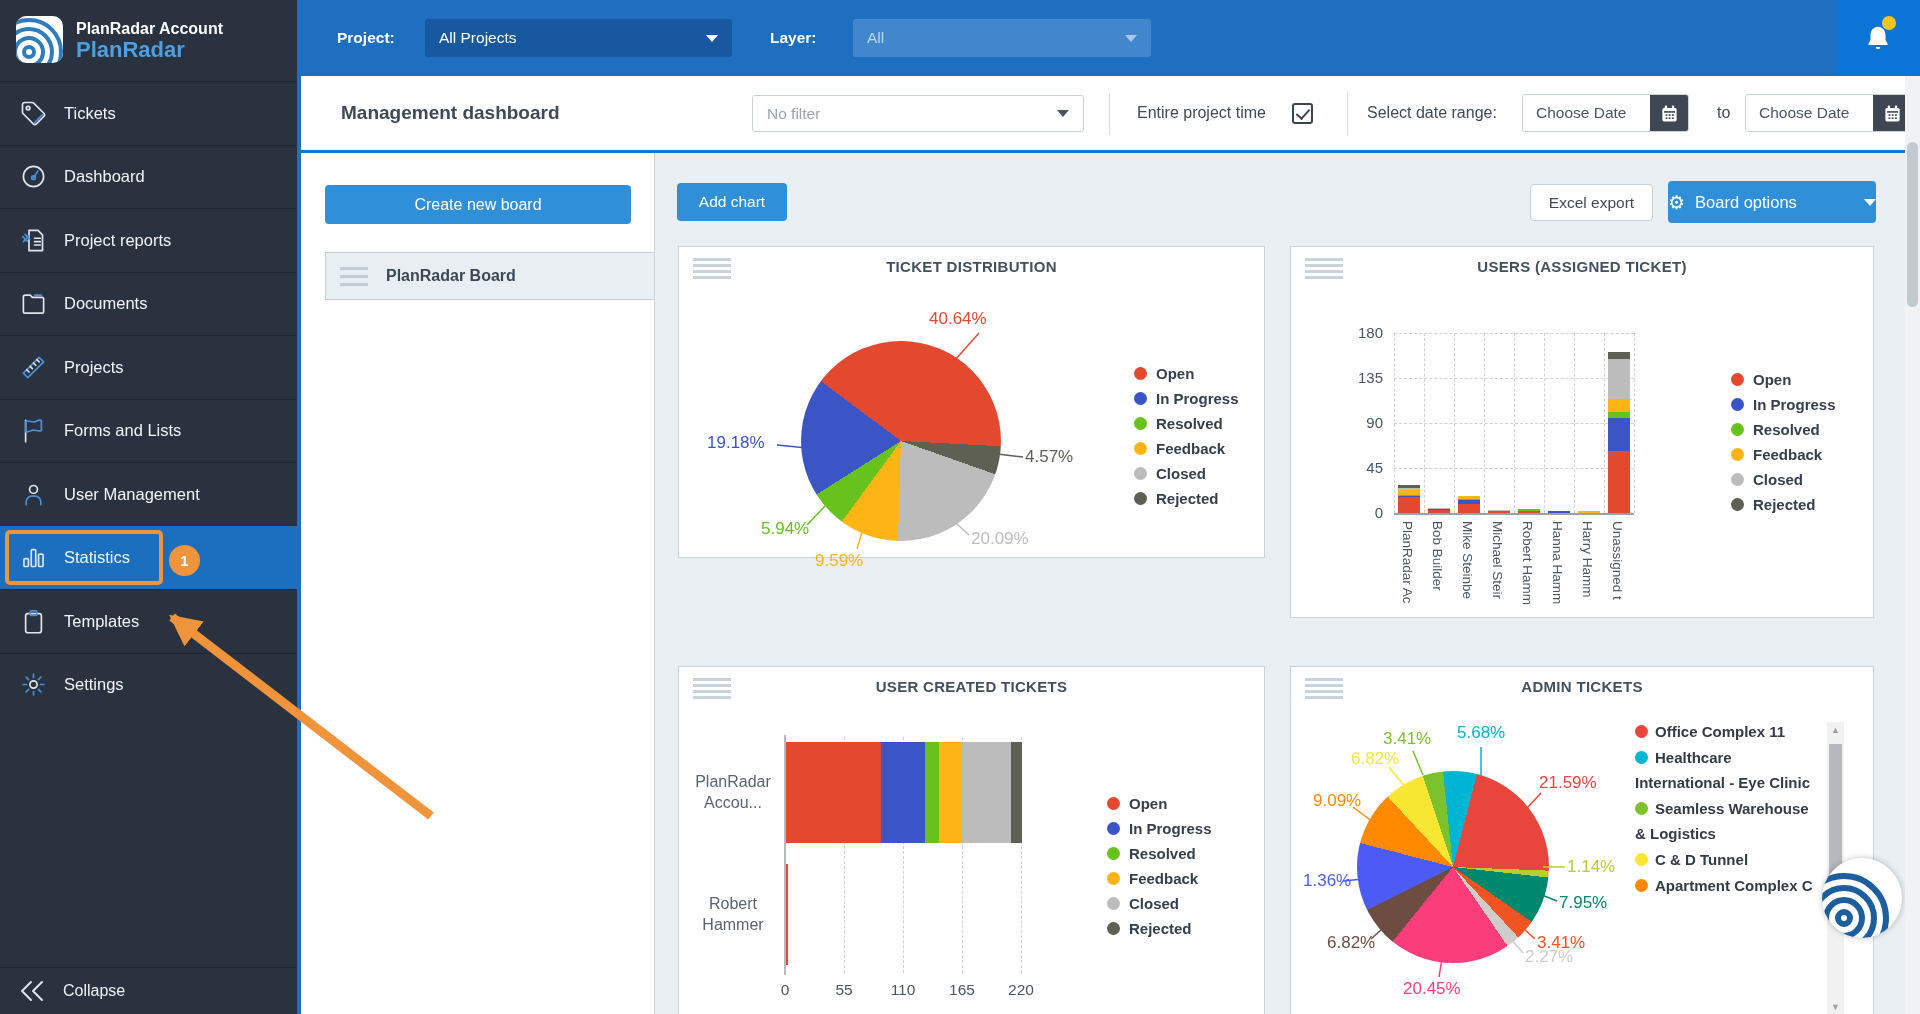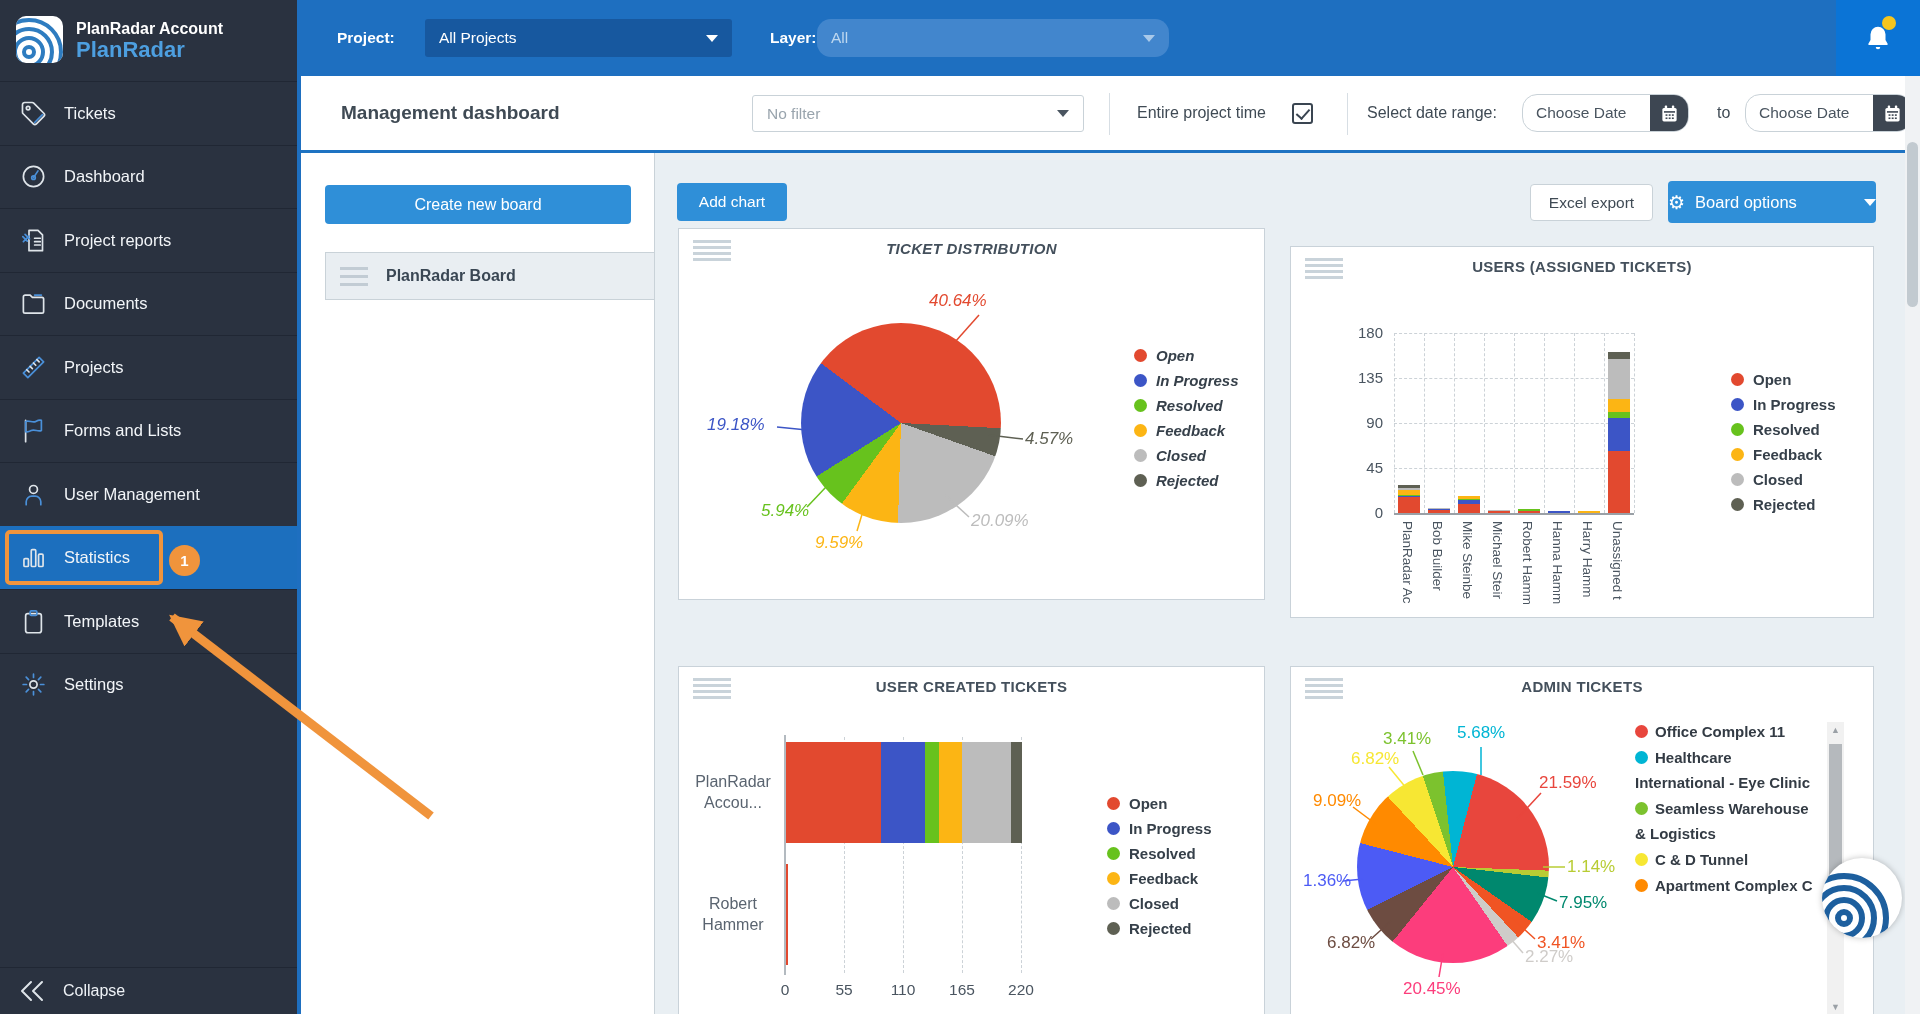--- a/index.html
+++ b/index.html
@@ -22,36 +22,36 @@
   
   .anno-box { position:absolute; left:5px; top:530px; width:158px; height:55px; border:4px solid #f0943c; border-radius:5px; z-index:6; pointer-events:none; }
   .anno-badge { position:absolute; left:169px; top:545px; width:31px; height:31px; background:#f0943c; border-radius:50%; color:#fff; font-size:15px; font-weight:bold; display:flex; align-items:center; justify-content:center; z-index:6; }
   .anno-arrow { position:absolute; left:0; top:0; width:1920px; height:1014px; z-index:50; pointer-events:none; }
 
   
   .topbar { position:absolute; left:297px; top:0; width:1623px; height:76px; background:#1e6fc0; z-index:1; }
   .tb-label { position:absolute; top:0; height:76px; display:flex; align-items:center; color:#fff; font-size:15.5px; font-weight:bold; }
   .dd { position:absolute; top:19px; height:38px; border-radius:3px; display:flex; align-items:center; padding:0 14px; font-size:15.5px; cursor:pointer; }
   .dd-project { left:128px; width:307px; background:#17589f; color:#fff; }
-  .dd-layer { left:520px; width:352px; background:#4286cd; color:#bdd7ef;border-radius:14px; }
+  .dd-layer { left:556px; width:298px; background:#4286cd; color:#bdd7ef; }
   .caret { width:0; height:0; border-left:6px solid transparent; border-right:6px solid transparent; border-top:7px solid #fff; margin-left:auto; }
   .caret.dim { border-top-color:#a9c9e9; }
   .bell-box { position:absolute; right:0; top:0; width:84px; height:76px; background:#0b74d6; display:flex; align-items:center; justify-content:center; cursor:pointer; }
   .bell-dot { position:absolute; right:24px; top:16px; width:14px; height:14px; border-radius:50%; background:#f6c51e; }
 
   
   .filterbar { position:absolute; left:301px; top:76px; width:1619px; height:77px; background:#fff; border-bottom:3px solid #1e73c2; z-index:1; }
   .fb-title { position:absolute; left:40px; top:0; height:74px; display:flex; align-items:center; font-size:19px; font-weight:bold; color:#3f4a54; }
   .fb-dd { position:absolute; left:451px; top:19px; width:332px; height:37px; border:1px solid #c9d2d8; border-radius:3px; background:#fff; display:flex; align-items:center; padding:0 14px; font-size:15.5px; color:#99a4ad; cursor:pointer; }
   .fb-dd .caret { border-top-color:#4a5560; }
   .fb-sep { position:absolute; top:17px; width:1px; height:42px; background:#d7dee4; }
   .fb-text { position:absolute; top:0; height:74px; display:flex; align-items:center; font-size:16px; color:#3f4a54; }
   .checkbox { position:absolute; left:991px; top:27px; width:21px; height:21px; border:2px solid #3a4551; border-radius:3px; background:#fff; cursor:pointer; }
   .checkbox::after { content:""; position:absolute; left:5px; top:1px; width:6px; height:11px; border:solid #3a4551; border-width:0 2.5px 2.5px 0; transform:rotate(42deg); }
-  .date-input { position:absolute; top:18px; width:167px; height:38px; border:1px solid #c9d2d8; border-radius:15px; background:#fff; display:flex; align-items:center; overflow:hidden; cursor:pointer; }
+  .date-input { position:absolute; top:18px; width:167px; height:38px; border:1px solid #c9d2d8; border-radius:3px; background:#fff; display:flex; align-items:center; overflow:hidden; cursor:pointer; }
   .date-input .ph { flex:1; padding-left:13px; font-size:15.5px; color:#4a5560; }
   .cal-btn { width:38px; height:38px; background:#3d4652; display:flex; align-items:center; justify-content:center; flex:0 0 auto; }
 
   .left-divider { position:absolute; left:297px; top:76px; width:4px; height:938px; background:#1e6fc0; z-index:3; }
 
   
   .boards-panel { position:absolute; left:301px; top:153px; width:354px; height:861px; background:#fff; border-right:1px solid #c9d2d8; z-index:1; }
   .btn-blue { background:#2f8fd8; color:#fff; border:none; border-radius:4px; font-family:"Liberation Sans",sans-serif; cursor:pointer; }
   .create-board { position:absolute; left:24px; top:32px; width:306px; height:39px; font-size:16px; }
   .board-row { position:absolute; left:24px; top:99px; right:0; height:48px; background:#e9eef2; border:1px solid #c9d2d8; border-right:none; display:flex; align-items:center; gap:18px; padding-left:14px; cursor:pointer; }
@@ -59,21 +59,21 @@
   .board-name { font-size:16px; font-weight:bold; color:#3a4754; }
 
   
   .add-chart { position:absolute; left:677px; top:183px; width:110px; height:38px; font-size:15.5px; z-index:1; }
   .excel-export { position:absolute; left:1530px; top:184px; width:123px; height:37px; background:#fff; border:1px solid #c9d2d8; border-radius:4px; font-size:15.5px; color:#3f4a54; font-family:"Liberation Sans",sans-serif; cursor:pointer; z-index:1; }
   .board-options { position:absolute; left:1668px; top:181px; width:208px; height:42px; font-size:16.5px; display:flex; align-items:center; justify-content:center; gap:10px; z-index:1; }
   .gear-glyph { font-size:19px; line-height:1; }
 
   
   .panel { position:absolute; background:#fff; border:1px solid #c9d2d9; z-index:1; }
-  #panel1 { left:678px; top:228px; width:587px; height:372px;font-style:italic; }
+  #panel1 { left:678px; top:246px; width:587px; height:312px; }
   #panel2 { left:1290px; top:246px; width:584px; height:372px; }
   #panel3 { left:678px; top:666px; width:587px; height:400px; }
   #panel4 { left:1290px; top:666px; width:584px; height:400px; }
   .panel-handle { position:absolute; left:14px; top:11px; width:38px; height:21px; background:repeating-linear-gradient(#c9d3da 0 3px, transparent 3px 6px); cursor:grab; }
   .panel-title { position:absolute; top:11px; left:0; right:0; text-align:center; font-size:15px; font-weight:bold; color:#44505c; letter-spacing:0.3px; }
 
   .pie { position:absolute; border-radius:50%; }
   .pie-labels span { position:absolute; font-size:17px; white-space:nowrap; }
   .leader-svg { position:absolute; left:0; top:0; pointer-events:none; }
 
@@ -382,21 +382,21 @@
       </div>
       <div class="leg-item">
         <span class="leg-dot" style="background: rgb(94, 96, 83);"></span>
         <span>Rejected</span>
       </div>
     </div>
 </section>
 
 <section class="panel" id="panel2">
   <span class="panel-handle"></span>
-  <div class="panel-title">USERS (ASSIGNED TICKETS)</div>
+  <div class="panel-title">USERS (ASSIGNED TICKET)</div>
   <div>
       <div class="gridline-h" style="left: 103px; top: 266px; width: 240px;"></div>
       <div class="ytick" style="left: 40px; top: 257px;">0</div>
       <div class="gridline-h" style="left: 103px; top: 221px; width: 240px;"></div>
       <div class="ytick" style="left: 40px; top: 212px;">45</div>
       <div class="gridline-h" style="left: 103px; top: 176px; width: 240px;"></div>
       <div class="ytick" style="left: 40px; top: 167px;">90</div>
       <div class="gridline-h" style="left: 103px; top: 131px; width: 240px;"></div>
       <div class="ytick" style="left: 40px; top: 122px;">135</div>
       <div class="gridline-h" style="left: 103px; top: 86px; width: 240px;"></div>

